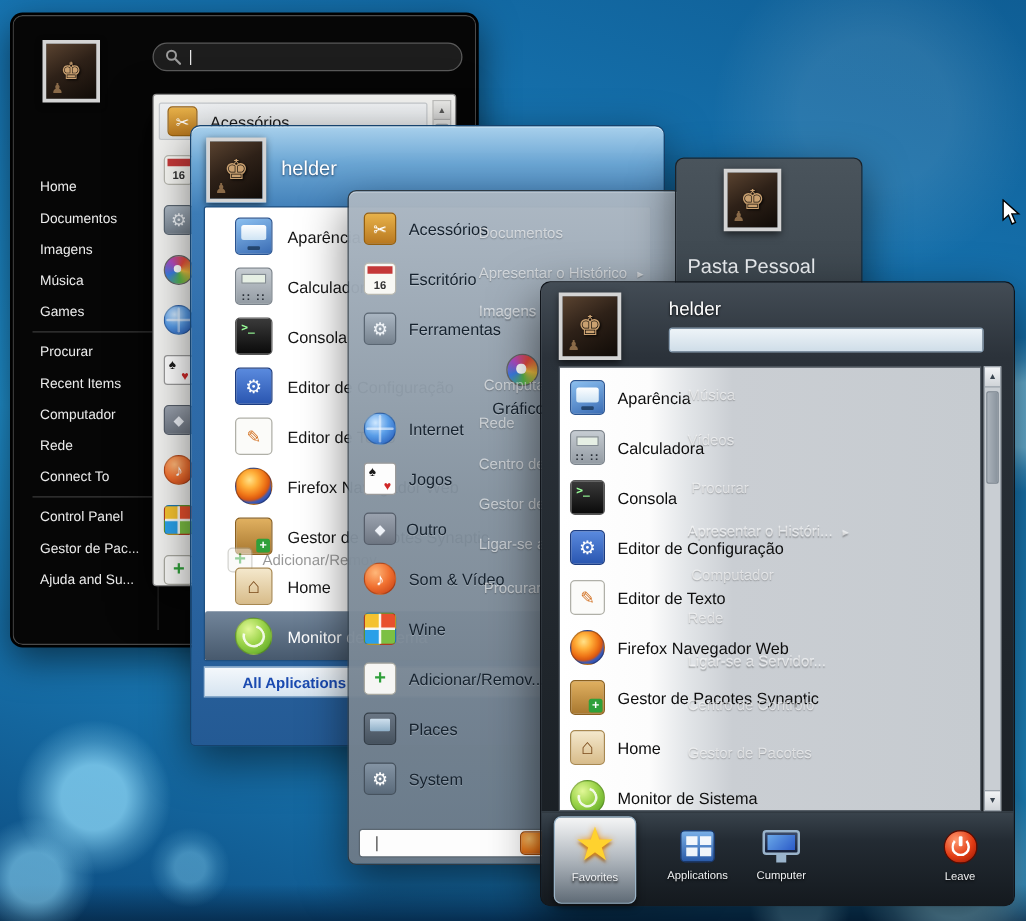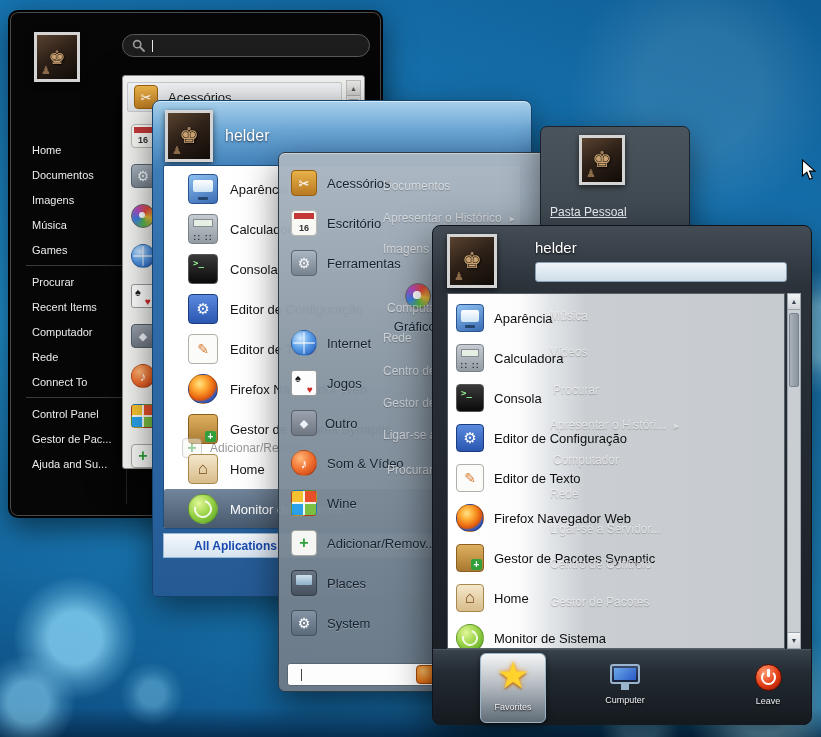--- a/index.html
+++ b/index.html
@@ -129,21 +129,21 @@
   .e-row{left:0;width:100%;height:40px;padding-left:12px;gap:10px;font-size:13px;color:#16222e;
     text-shadow:0 1px 0 rgba(255,255,255,.25);}
   .e-search{position:absolute;left:8px;top:510px;width:152px;height:23px;background:#fdfdfd;border:1px solid #5a6670;
     border-radius:3px;display:flex;align-items:center;padding-left:6px;}
   .e-btn{position:absolute;right:2px;top:1px;width:20px;height:19px;border-radius:4px;border:1px solid #a04a08;
     background:radial-gradient(circle at 35% 30%,#ffc36a,#f08020 55%,#c85008 100%);}
 
   
   .win-pasta{left:540px;top:126px;width:150px;height:420px;border-radius:7px 7px 0 0;border:1px solid #1c2228;
     background:linear-gradient(180deg,#4a545c,#343e46 40%,#2c343c);}
-  .p-title{position:absolute;left:9px;top:78px;font-size:12px;color:#eceff2;text-decoration:underline;}
+  .p-title{position:absolute;left:9px;top:78px;font-size:16px;color:#eceff2;}
 
   
   .win-kickoff{left:432px;top:225px;width:380px;height:500px;border-radius:8px;border:1px solid #10141a;
     background:linear-gradient(180deg,#434c55 0%,#2b323a 12%,#20262c 60%,#181d22 100%);
     box-shadow:0 16px 40px rgba(0,0,0,.6);}
   .k-title{position:absolute;left:102px;top:13px;font-size:15px;color:#fff;text-shadow:0 1px 2px #000;}
   .k-search{position:absolute;left:102px;top:36px;width:252px;height:20px;border:1px solid #8aa0b4;border-radius:3px;
     background:linear-gradient(#eef4f8,#cfdde8);}
   .k-panel{position:absolute;left:14px;top:67px;width:338px;height:356px;border:1px solid #565e66;overflow:hidden;
     background:linear-gradient(90deg,#ffffff 0px,#fcfcfc 72px,#e2e5e8 102px,#caced3 138px,#c6cbd0 338px);}
@@ -152,23 +152,23 @@
   .k-up,.k-down{position:absolute;left:0;right:0;height:16px;background:linear-gradient(#f2f4f6,#d0d4d8);
     display:flex;align-items:center;justify-content:center;}
   .k-up{top:0;border-bottom:1px solid #9aa2aa;} .k-down{bottom:0;border-top:1px solid #9aa2aa;}
   .k-up::before{content:"▲";font-size:7px;color:#3a4550;} .k-down::before{content:"▼";font-size:7px;color:#3a4550;}
   .k-thumb{position:absolute;left:1px;width:10px;top:19px;height:74px;border-radius:2px;
     background:linear-gradient(90deg,#aab2ba,#8a949e);border:1px solid #7a848e;}
   .k-tabbar{position:absolute;left:0;right:0;top:423px;height:76px;border-top:1px solid #4a545e;border-radius:0 0 8px 8px;
     background:linear-gradient(180deg,#39434c,#232b33 30%,#14191e);}
   .tab{position:absolute;top:14px;width:64px;display:flex;flex-direction:column;align-items:center;gap:5px;cursor:default;}
   .tab-label{font-size:9px;color:#f0f2f4;text-shadow:0 1px 2px #000;white-space:nowrap;}
-  .tab-fav{left:10px;top:3px;width:66px;height:70px;justify-content:flex-start;gap:6px;
+  .tab-fav{left:10px;top:3px;width:66px;height:70px;justify-content:flex-start;gap:1px;
     background:linear-gradient(180deg,rgba(255,255,255,.95),rgba(232,238,244,.75) 45%,rgba(170,188,205,.5));
-    border:1px solid #9ab4c8;border-radius:6px;box-shadow:0 2px 6px rgba(0,0,0,.5);margin-left:37px;}
+    border:1px solid #9ab4c8;border-radius:6px;box-shadow:0 2px 6px rgba(0,0,0,.5);}
   .star-icon{display:block;height:42px;line-height:44px;}
   .star-icon::before{content:"★";font-size:37px;color:#ffd22e;text-shadow:0 0 5px rgba(255,150,0,.95),0 2px 2px rgba(120,60,0,.6);}
   .tabicon{position:relative;display:block;}
   .t-apps{width:28px;height:26px;background:linear-gradient(#7ab0e8,#2a5aa8);border:1px solid #1a3a70;border-radius:4px;}
   .t-apps::before{content:"";position:absolute;left:4px;top:4px;width:9px;height:7px;background:rgba(255,255,255,.92);
     box-shadow:11px 0 0 rgba(255,255,255,.92),0 9px 0 rgba(255,255,255,.92),11px 9px 0 rgba(255,255,255,.92);}
   .t-computer{width:30px;height:20px;background:linear-gradient(#3a4a6a,#16203a);border:2px solid #9ab4cc;border-radius:3px;margin-bottom:6px;}
   .t-computer::before{content:"";position:absolute;inset:2px;background:linear-gradient(135deg,#6aa8e8,#2a5ac8);}
   .t-computer::after{content:"";position:absolute;left:9px;bottom:-8px;width:8px;height:6px;background:#9ab4cc;}
   .t-recent{width:20px;height:26px;background:#f8f8f8;border:1px solid #999;border-radius:2px;}
@@ -417,20 +417,24 @@
       <div class="k-up"></div>
       <div class="k-thumb"></div>
       <div class="k-down"></div>
     </div>
 
     <div class="k-tabbar">
       <div class="tab tab-fav">
         <span class="star-icon"></span>
         <span class="tab-label">Favorites</span>
       </div>
+      <div class="tab" style="left:93px;">
+        <span class="tabicon t-apps"></span>
+        <span class="tab-label">Applications</span>
+      </div>
       <div class="tab" style="left:160px;">
         <span class="tabicon t-computer"></span>
         <span class="tab-label">Cumputer</span>
       </div>
       <div class="tab" style="left:303px;">
         <span class="tabicon t-leave"></span>
         <span class="tab-label">Leave</span>
       </div>
     </div>
   </div>

